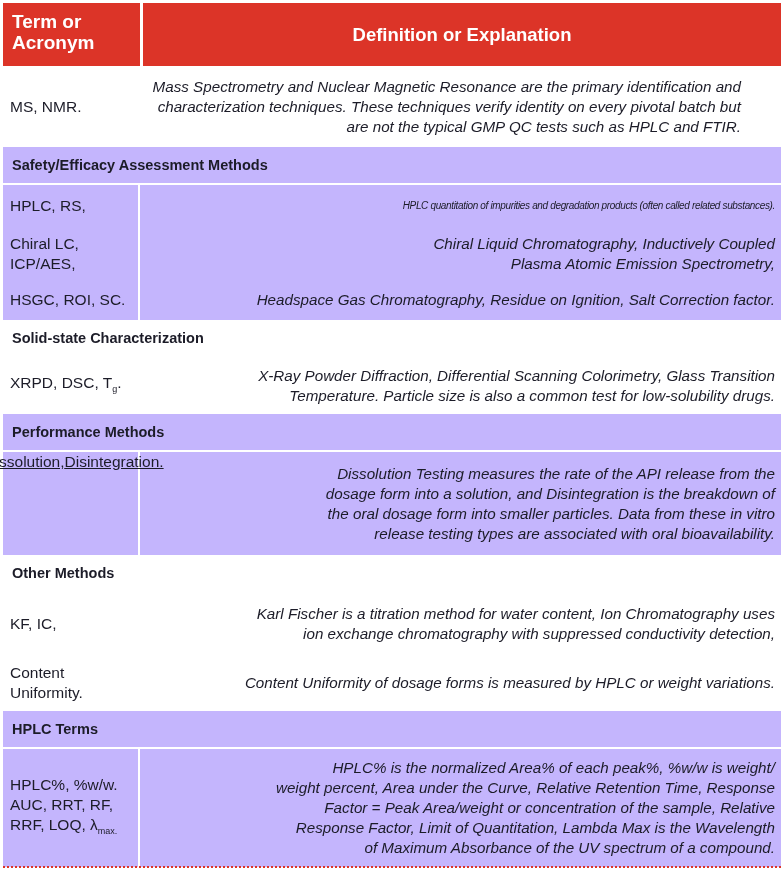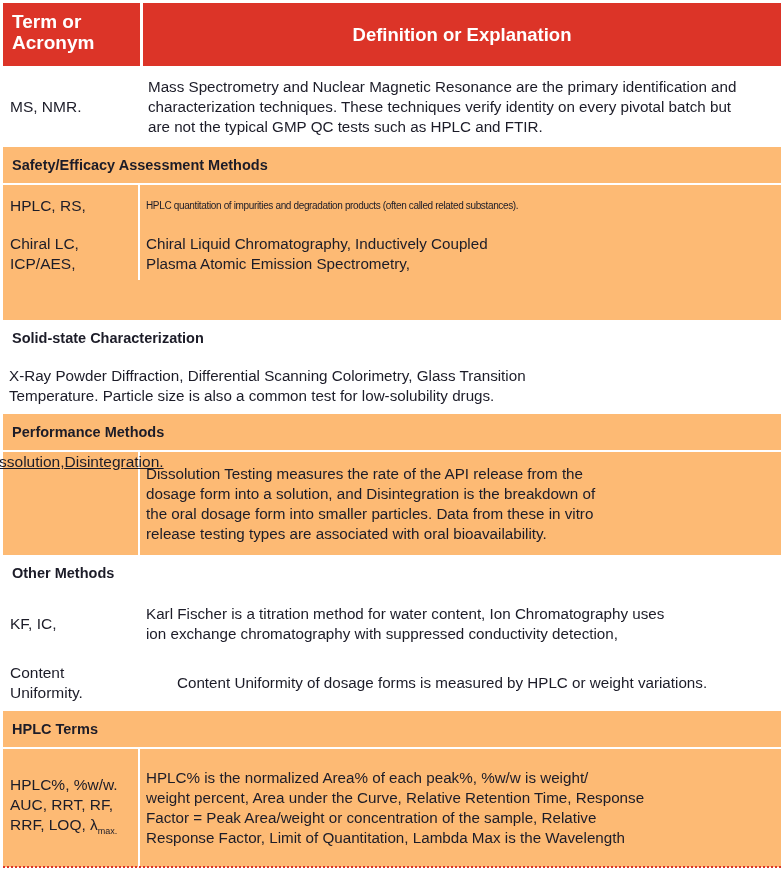--- a/index.html
+++ b/index.html
@@ -3,25 +3,25 @@
 <meta charset="utf-8">
 <style>
   html, body { margin:0; padding:0; background:#ffffff; }
   body { width:784px; height:872px; overflow:hidden; font-family:"Liberation Sans", sans-serif; color:#1c1c28; }
   .table { position:absolute; left:3px; top:3px; width:778px; }
   .hdr { display:flex; height:63px; }
   .hdr .c1 { width:137px; background:#dc3428; color:#fff; font-weight:bold; font-size:19px; line-height:21px; padding:8px 0 0 9px; box-sizing:border-box; }
   .hdr .c2 { flex:1; margin-left:3px; background:#dc3428; color:#fff; font-weight:bold; font-size:18.5px; display:flex; align-items:center; justify-content:center; }
   .block { position:relative; }
   .block.white { background:#ffffff; }
-  .block.pink { background:#fdba74; }
+  .block.pink { background:#c4b5fd; }
   .sec { height:38px; display:flex; align-items:center; padding-left:9px; font-weight:bold; font-size:14.5px; border-bottom:2px solid #ffffff; box-sizing:border-box; }
   .row { display:flex; align-items:center; }
   .row .t { width:137px; padding-left:7px; box-sizing:border-box; font-size:15.5px; line-height:20px; }
-  .row .d { flex:1; text-align:left; font-size:15.2px; line-height:20px; padding:0 6px; }
+  .row .d { flex:1; text-align:right; font-size:15.2px; line-height:20px; padding:0 6px;font-style:italic; }
   .block.pink .row .t { border-right:2px solid #ffffff; align-self:stretch; display:flex; align-items:center; }
   .dotline { position:absolute; left:3px; top:866px; width:778px; border-top:2px dotted #dc3428; }
   sub { font-size:9px; }
 </style>
 </head>
 <body>
 
 <div class="table">
   <div class="hdr">
     <div class="c1">
@@ -47,25 +47,32 @@
     <div class="row" style="height:53px;">
       <div class="t" style="flex-direction:column;align-items:flex-start;justify-content:center;">
         <div>Chiral LC,</div>
         <div>ICP/AES,</div>
       </div>
       <div class="d">
         <div>Chiral Liquid Chromatography, Inductively Coupled</div>
         <div>Plasma Atomic Emission Spectrometry,</div>
       </div>
     </div>
+    <div class="row" style="height:40px;">
+      <div class="t">HSGC, ROI, SC.</div>
+      <div class="d">Headspace Gas Chromatography, Residue on Ignition, Salt Correction factor.</div>
+    </div>
   </div>
 
   <div class="block white" style="height:94px;">
     <div class="sec">Solid-state Characterization</div>
     <div class="row" style="height:56px;">
+      <div class="t">
+        <span>XRPD, DSC, T</span><sub>g</sub><span>.</span>
+      </div>
       <div class="d">
         <div>X-Ray Powder Diffraction, Differential Scanning Colorimetry, Glass Transition</div>
         <div>Temperature. Particle size is also a common test for low-solubility drugs.</div>
       </div>
     </div>
   </div>
 
   <div class="block pink" style="height:141px;">
     <div class="sec">Performance Methods</div>
     <div class="row" style="height:103px;">
@@ -106,17 +113,18 @@
       <div class="t" style="flex-direction:column;align-items:flex-start;justify-content:center;text-align:center;">
         <div>HPLC%, %w/w.</div>
         <div>AUC, RRT, RF,</div>
         <div><span>RRF, LOQ, λ</span><sub>max.</sub></div>
       </div>
       <div class="d">
         <div>HPLC% is the normalized Area% of each peak%, %w/w is weight/</div>
         <div>weight percent, Area under the Curve, Relative Retention Time, Response</div>
         <div>Factor = Peak Area/weight or concentration of the sample, Relative</div>
         <div>Response Factor, Limit of Quantitation, Lambda Max is the Wavelength</div>
+        <div>of Maximum Absorbance of the UV spectrum of a compound.</div>
       </div>
     </div>
   </div>
 </div>
 <div class="dotline"></div>
 
 </body></html>

